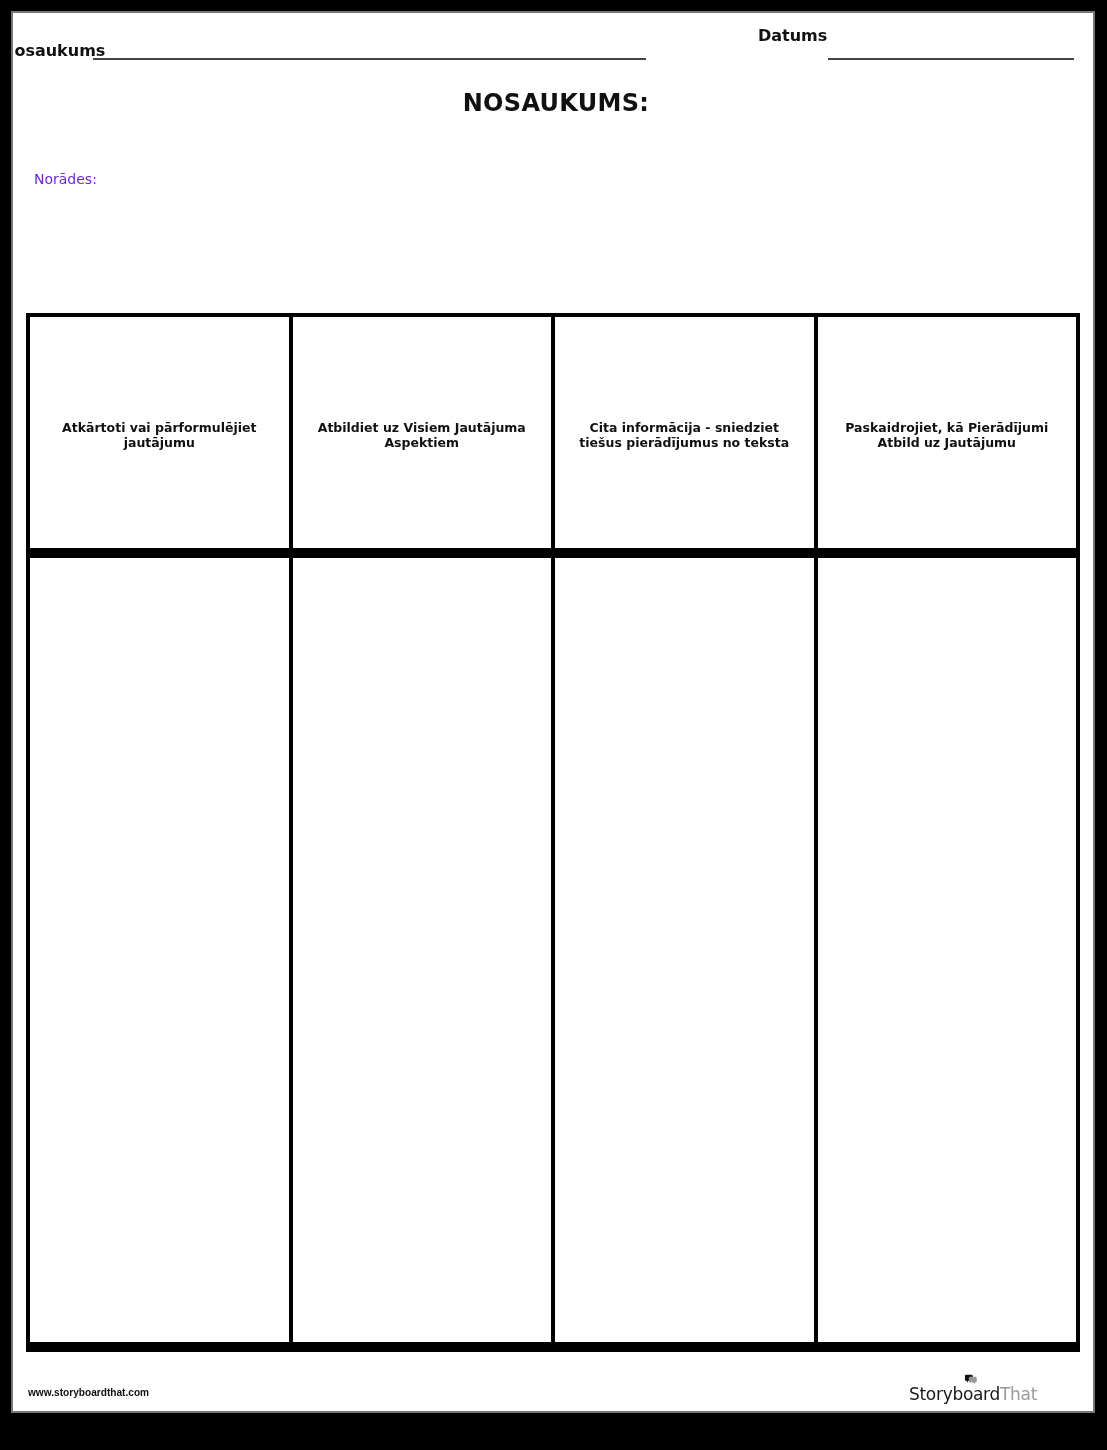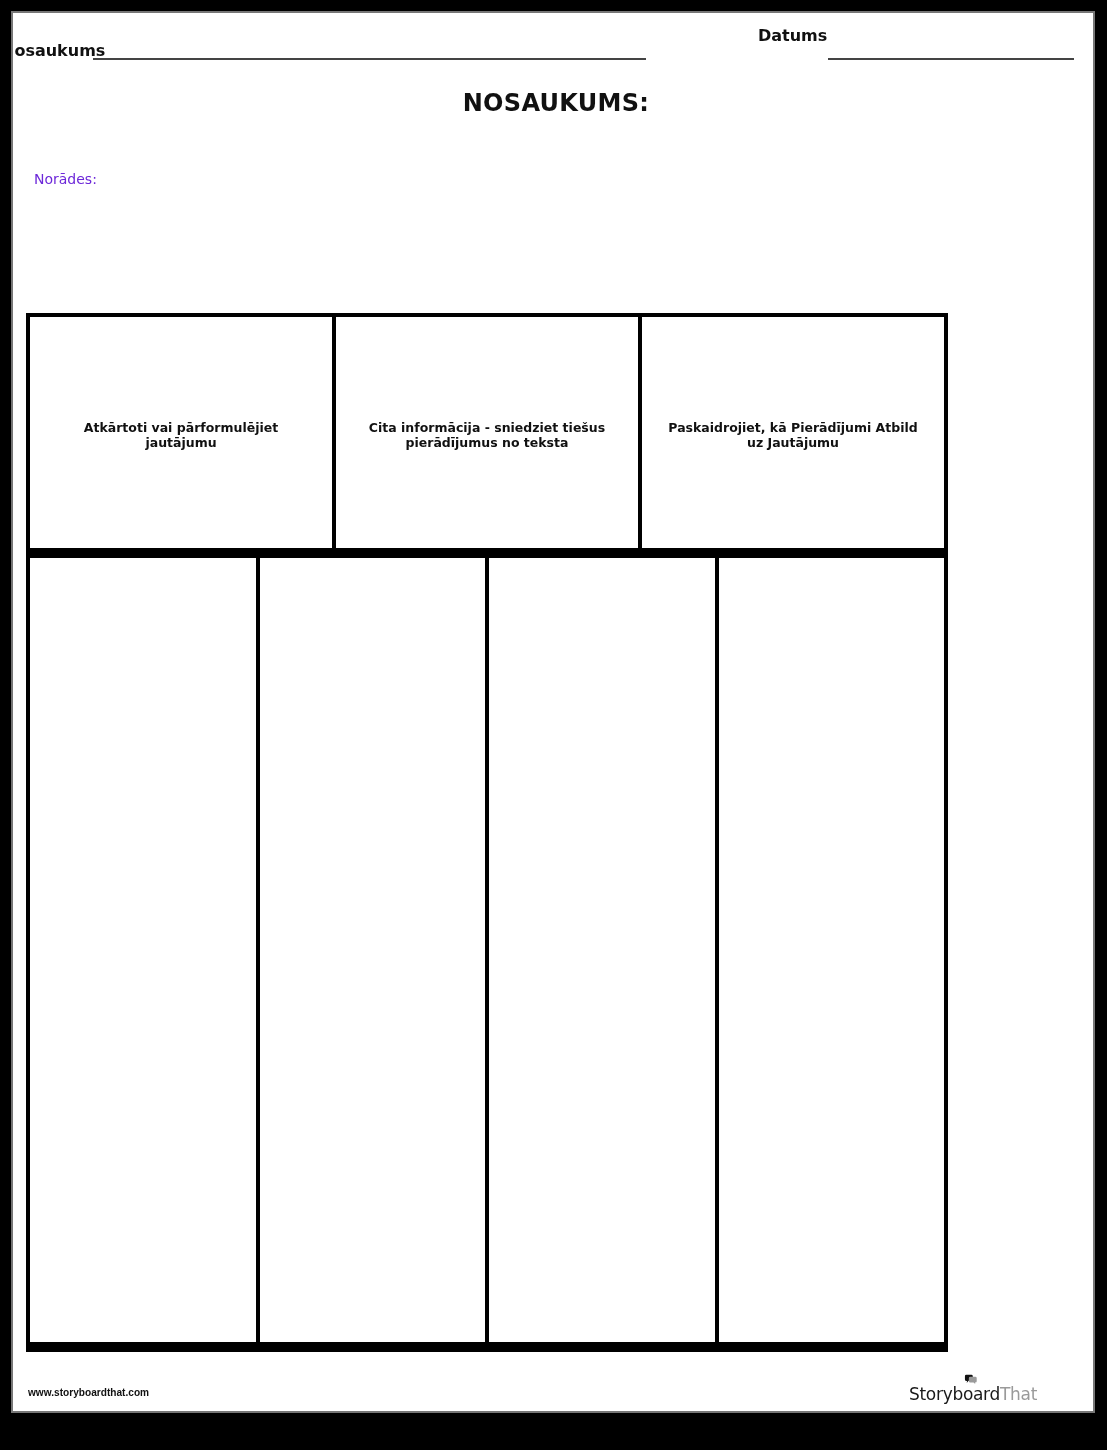--- a/index.html
+++ b/index.html
@@ -60,21 +60,21 @@
       top: 158px;
       font-family: "DejaVu Sans", sans-serif;
       font-size: 14px;
       color: #6d28d9;
     }
 
     .table {
       position: absolute;
       left: 13px;
       top: 300px;
-      width: 922px;
+      width: 1054px;
       height: 1039px;
       box-sizing: border-box;
       border-top: 4px solid #000;
       border-left: 4px solid #000;
       border-right: 4px solid #000;
       border-bottom: 10px solid #000;
       display: flex;
       flex-direction: column;
     }
     .row {
@@ -157,20 +157,23 @@
   <div class="title">NOSAUKUMS:</div>
 
   <div class="instructions">Norādes:</div>
 
   <div class="table">
     <div class="row header">
       <div class="cell">
         <span class="cell-text">Atkārtoti vai pārformulējiet jautājumu</span>
       </div>
       <div class="cell">
+        <span class="cell-text">Atbildiet uz Visiem Jautājuma Aspektiem</span>
+      </div>
+      <div class="cell">
         <span class="cell-text">Cita informācija - sniedziet tiešus pierādījumus no teksta</span>
       </div>
       <div class="cell">
         <span class="cell-text">Paskaidrojiet, kā Pierādījumi Atbild uz Jautājumu</span>
       </div>
     </div>
     <div class="row body">
       <div class="cell"></div>
       <div class="cell"></div>
       <div class="cell"></div>

